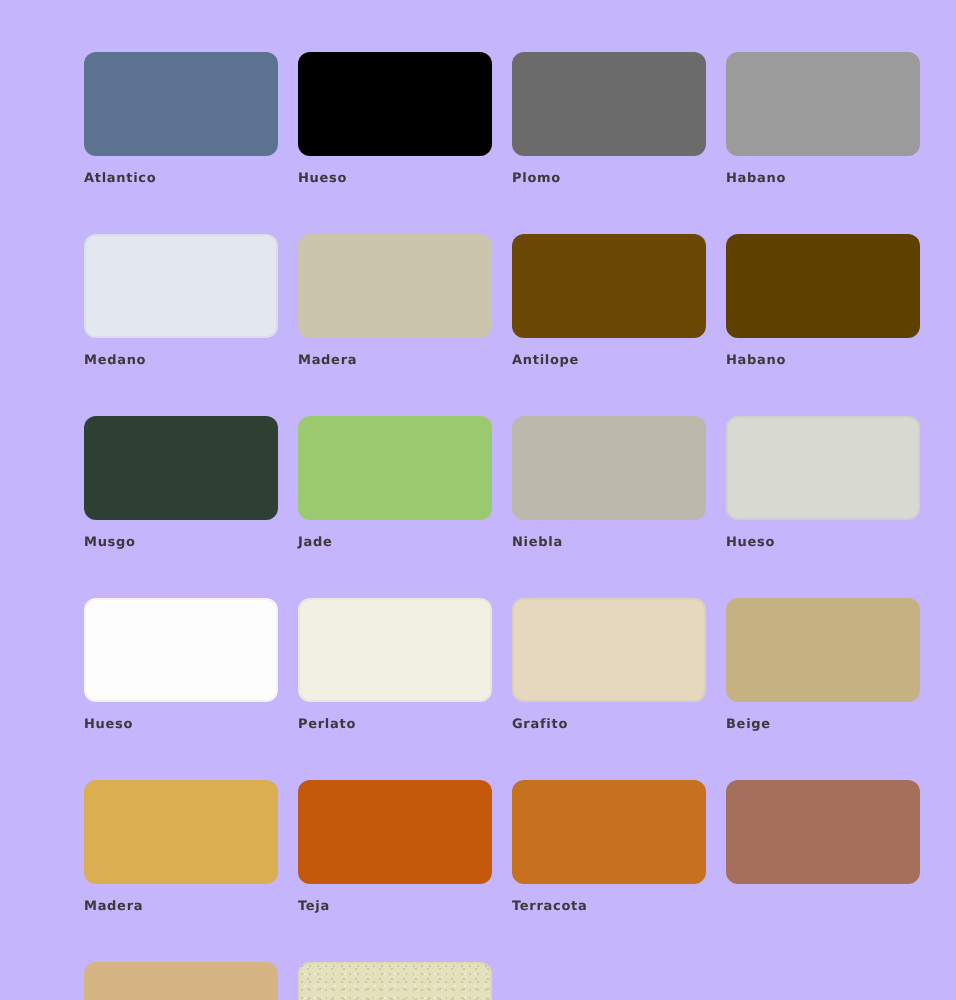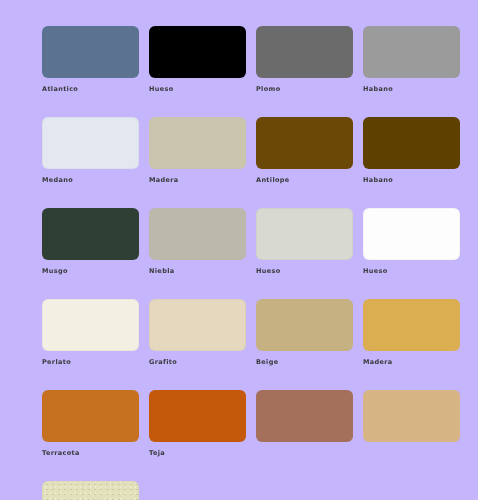--- a/index.html
+++ b/index.html
@@ -116,20 +116,24 @@
       </div>
       <div class="swatch-cell">
         <span class="swatch-chip" style="background-color: rgb(94, 65, 0);"></span>
         <span class="swatch-label">Habano</span>
       </div>
       <div class="swatch-cell">
         <span class="swatch-chip" style="background-color: rgb(46, 64, 52);"></span>
         <span class="swatch-label">Musgo</span>
       </div>
       <div class="swatch-cell">
+        <span class="swatch-chip" style="background-color: rgb(155, 202, 110);"></span>
+        <span class="swatch-label">Jade</span>
+      </div>
+      <div class="swatch-cell">
         <span class="swatch-chip" style="background-color: rgb(188, 184, 172);"></span>
         <span class="swatch-label">Niebla</span>
       </div>
       <div class="swatch-cell">
         <span class="swatch-chip light-edge" style="background-color: rgb(216, 217, 208);"></span>
         <span class="swatch-label">Hueso</span>
       </div>
       <div class="swatch-cell">
         <span class="swatch-chip light-edge" style="background-color: rgb(253, 253, 253);"></span>
         <span class="swatch-label">Hueso</span>
@@ -144,26 +148,26 @@
       </div>
       <div class="swatch-cell">
         <span class="swatch-chip" style="background-color: rgb(198, 177, 131);"></span>
         <span class="swatch-label">Beige</span>
       </div>
       <div class="swatch-cell">
         <span class="swatch-chip" style="background-color: rgb(220, 174, 82);"></span>
         <span class="swatch-label">Madera</span>
       </div>
       <div class="swatch-cell">
+        <span class="swatch-chip" style="background-color: rgb(196, 89, 11);"></span>
+        <span class="swatch-label">Teja</span>
+      </div>
+      <div class="swatch-cell">
         <span class="swatch-chip" style="background-color: rgb(198, 113, 31);"></span>
         <span class="swatch-label">Terracota</span>
-      </div>
-      <div class="swatch-cell">
-        <span class="swatch-chip" style="background-color: rgb(196, 89, 11);"></span>
-        <span class="swatch-label">Teja</span>
       </div>
       <div class="swatch-cell">
         <span class="swatch-chip" style="background-color: rgb(165, 112, 91);"></span>
       </div>
       <div class="swatch-cell">
         <span class="swatch-chip" style="background-color: rgb(214, 180, 132);"></span>
       </div>
       <div class="swatch-cell">
         <span class="swatch-chip light-edge speckled" style="background-color: rgb(227, 224, 188);"></span>
       </div>

